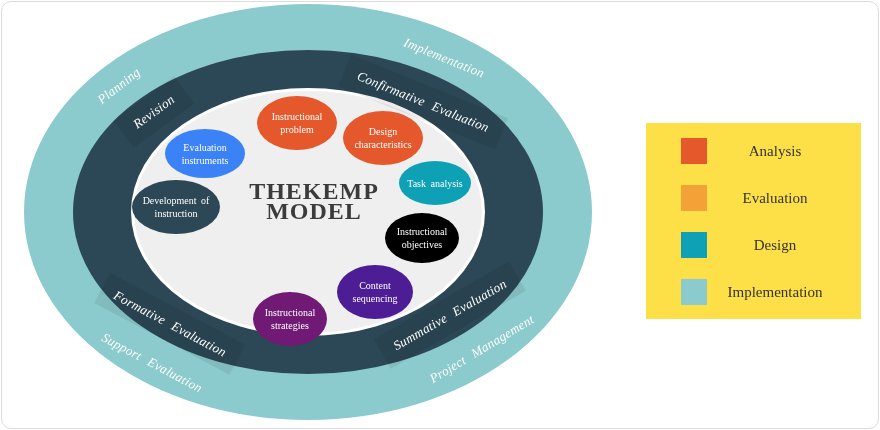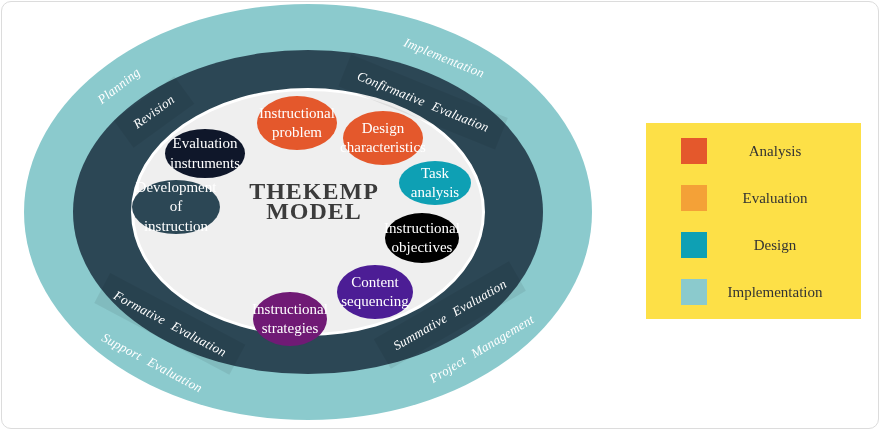--- a/index.html
+++ b/index.html
@@ -62,21 +62,21 @@
     white-space: nowrap;
   }
   .node {
     position: absolute;
     border-radius: 50%;
     display: flex;
     align-items: center;
     justify-content: center;
     text-align: center;
     color: #ffffff;
-    font-size: 15px;
+    font-size: 10px;
     line-height: 1.3;
     padding: 0 6px;
     word-spacing: 2px;
   }
   .legend {
     position: absolute;
     left: 644px; top: 121px;
     width: 215px; height: 196px;
     background: #fde047;
     display: flex;
@@ -121,21 +121,21 @@
     <div class="ring-label boxed" style="left:168px; top:322px; --rot:28deg">Formative Evaluation</div>
     <div class="ring-label boxed" style="left:448px; top:313px; --rot:-30deg">Summative Evaluation</div>
 
     <div class="center-title">
       <div>THEKEMP</div>
       <div>MODEL</div>
     </div>
 
     <div class="node" style="left: 255px; top: 94px; width: 80px; height: 54px; background: rgb(228, 88, 44);">Instructional problem</div>
     <div class="node" style="left: 341px; top: 109px; width: 80px; height: 54px; background: rgb(228, 88, 44);">Design characteristics</div>
-    <div class="node" style="left: 163px; top: 127px; width: 80px; height: 49px; background: #0f172a;">Evaluation instruments</div>
+    <div class="node" style="left: 163px; top: 127px; width: 80px; height: 49px; background: #3b82f6;">Evaluation instruments</div>
     <div class="node" style="left: 397px; top: 159px; width: 72px; height: 44px; background: rgb(14, 160, 180);">Task analysis</div>
     <div class="node" style="left: 130px; top: 178px; width: 88px; height: 54px; background: rgb(44, 71, 85);">Development of instruction</div>
     <div class="node" style="left: 383px; top: 211px; width: 74px; height: 50px; background: #000000;">Instructional objectives</div>
     <div class="node" style="left: 335px; top: 263px; width: 76px; height: 54px; background: #4c1d95;">Content sequencing</div>
     <div class="node" style="left: 251px; top: 290px; width: 74px; height: 54px; background: #701a75;">Instructional strategies</div>
   </div>
 
   <div class="legend">
     <div class="legend-row">
       <span class="legend-swatch" style="background: rgb(228, 88, 44);"></span>

